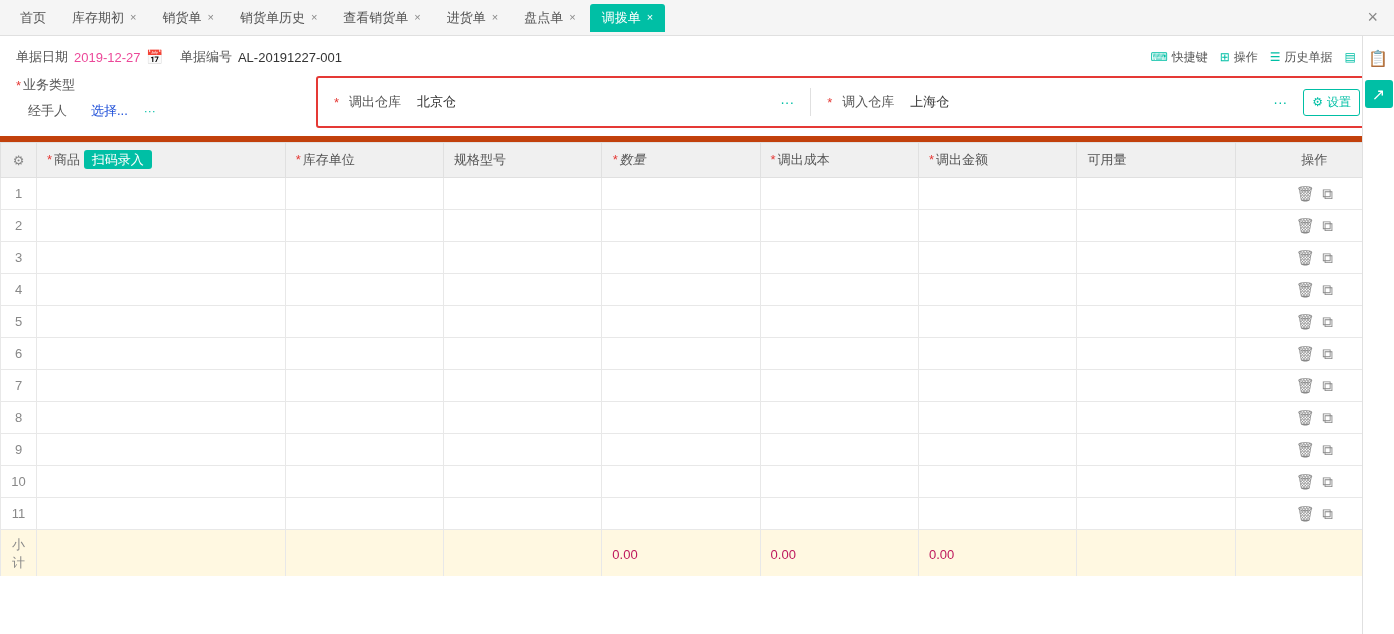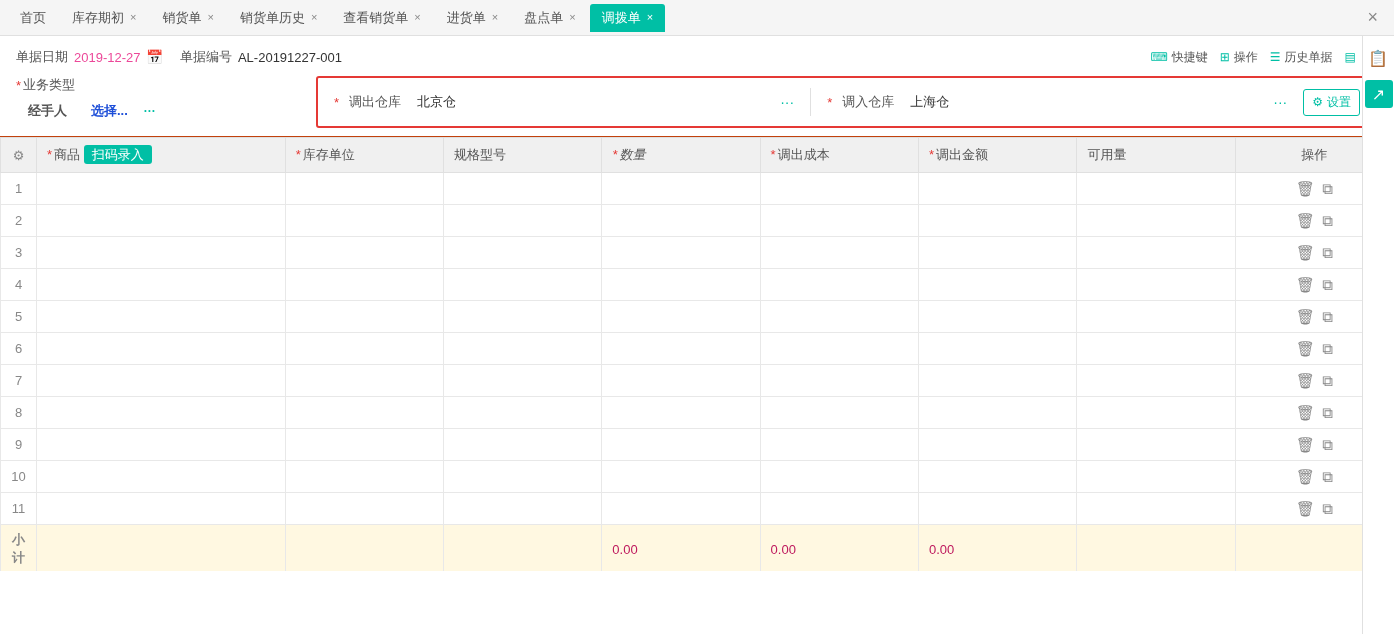--- a/index.html
+++ b/index.html
@@ -42,21 +42,21 @@
       margin-left: auto;
       font-size: 18px;
       color: #888;
       cursor: pointer;
       padding: 0 8px;
     }
 
     
     .form-area {
       padding: 12px 16px 8px 16px;
-      border-bottom: 1px solid #c2410c;
+      border-bottom: 6px solid #c2410c;
     }
     .form-row {
       display: flex;
       align-items: center;
       gap: 16px;
       margin-bottom: 10px;
     }
     .form-row:first-child {
       margin-bottom: 8px;
     }
@@ -161,21 +161,20 @@
       min-width: 160px;
       cursor: pointer;
       background: #fff;
       justify-content: space-between;
     }
     .handler-row {
       display: flex;
       align-items: center;
       gap: 8px;
       margin-top: 2px;
-      font-weight: bold;
     }
     .handler-placeholder {
       color: #bbb;
     }
 
     
     .settings-btn {
       display: flex;
       align-items: center;
       gap: 4px;
@@ -565,21 +564,21 @@
                 <td></td>
                 <td></td>
                 <td></td>
                 <td></td>
                 <td style="text-align: center;">
       <span class="op-icon" title="删除">🗑</span>
       <span class="op-icon copy" title="复制" style="margin-left:4px;">⧉</span>
     </td>
               </tr>
               <tr class="subtotal-row">
-                <td class="subtotal-label" colspan="1" style="text-align: center; font-weight: bold;">小计</td>
+                <td class="subtotal-label" colspan="1" style="text-align: center;">小计</td>
                 <td></td>
                 <td></td>
                 <td></td>
                 <td>0.00</td>
                 <td>0.00</td>
                 <td>0.00</td>
                 <td></td>
                 <td></td>
               </tr>
             </tbody>

